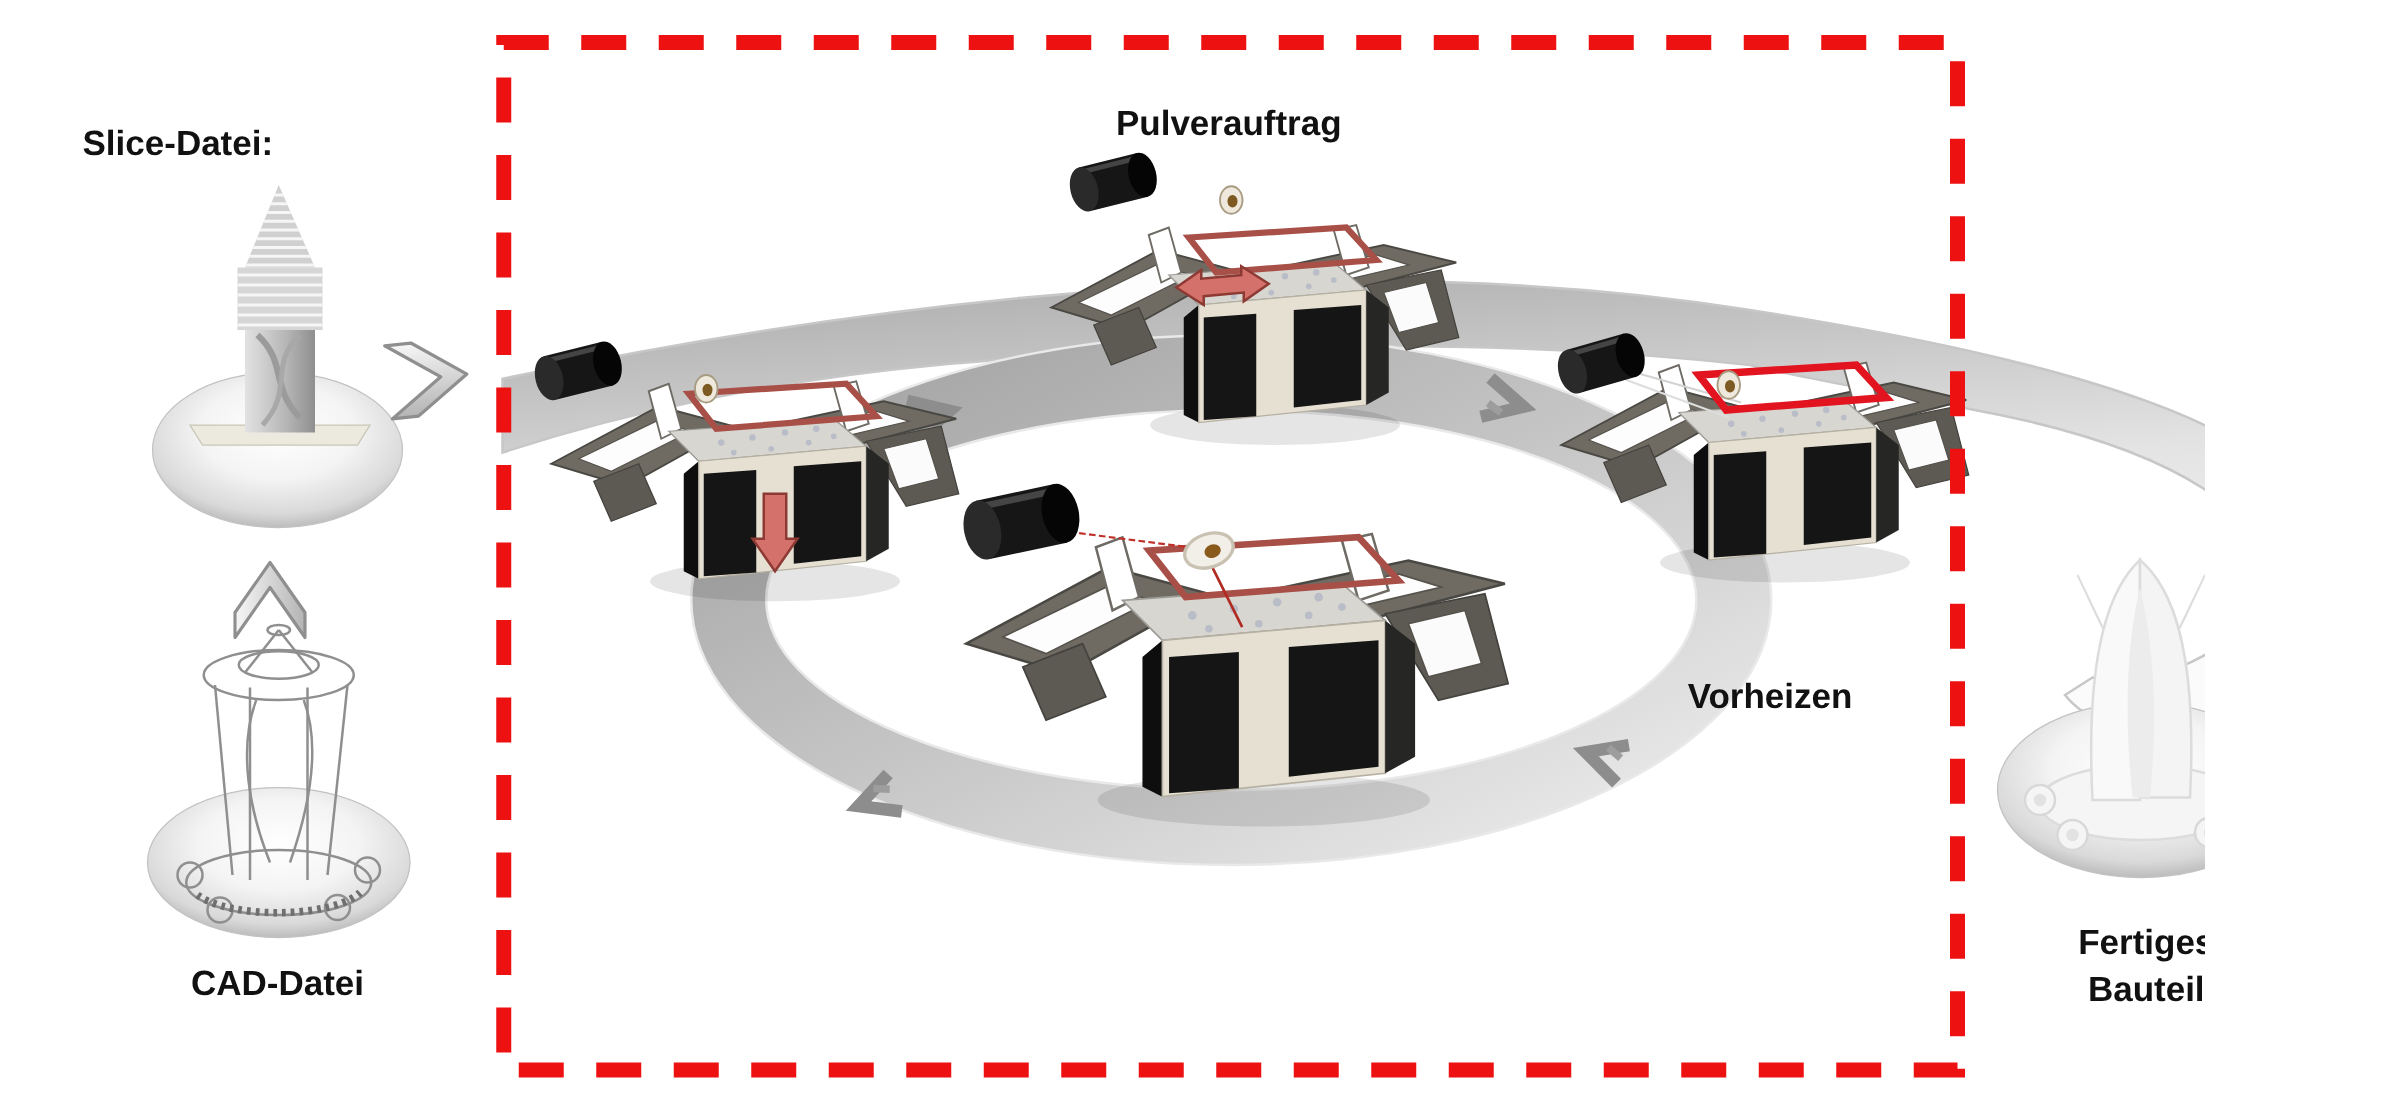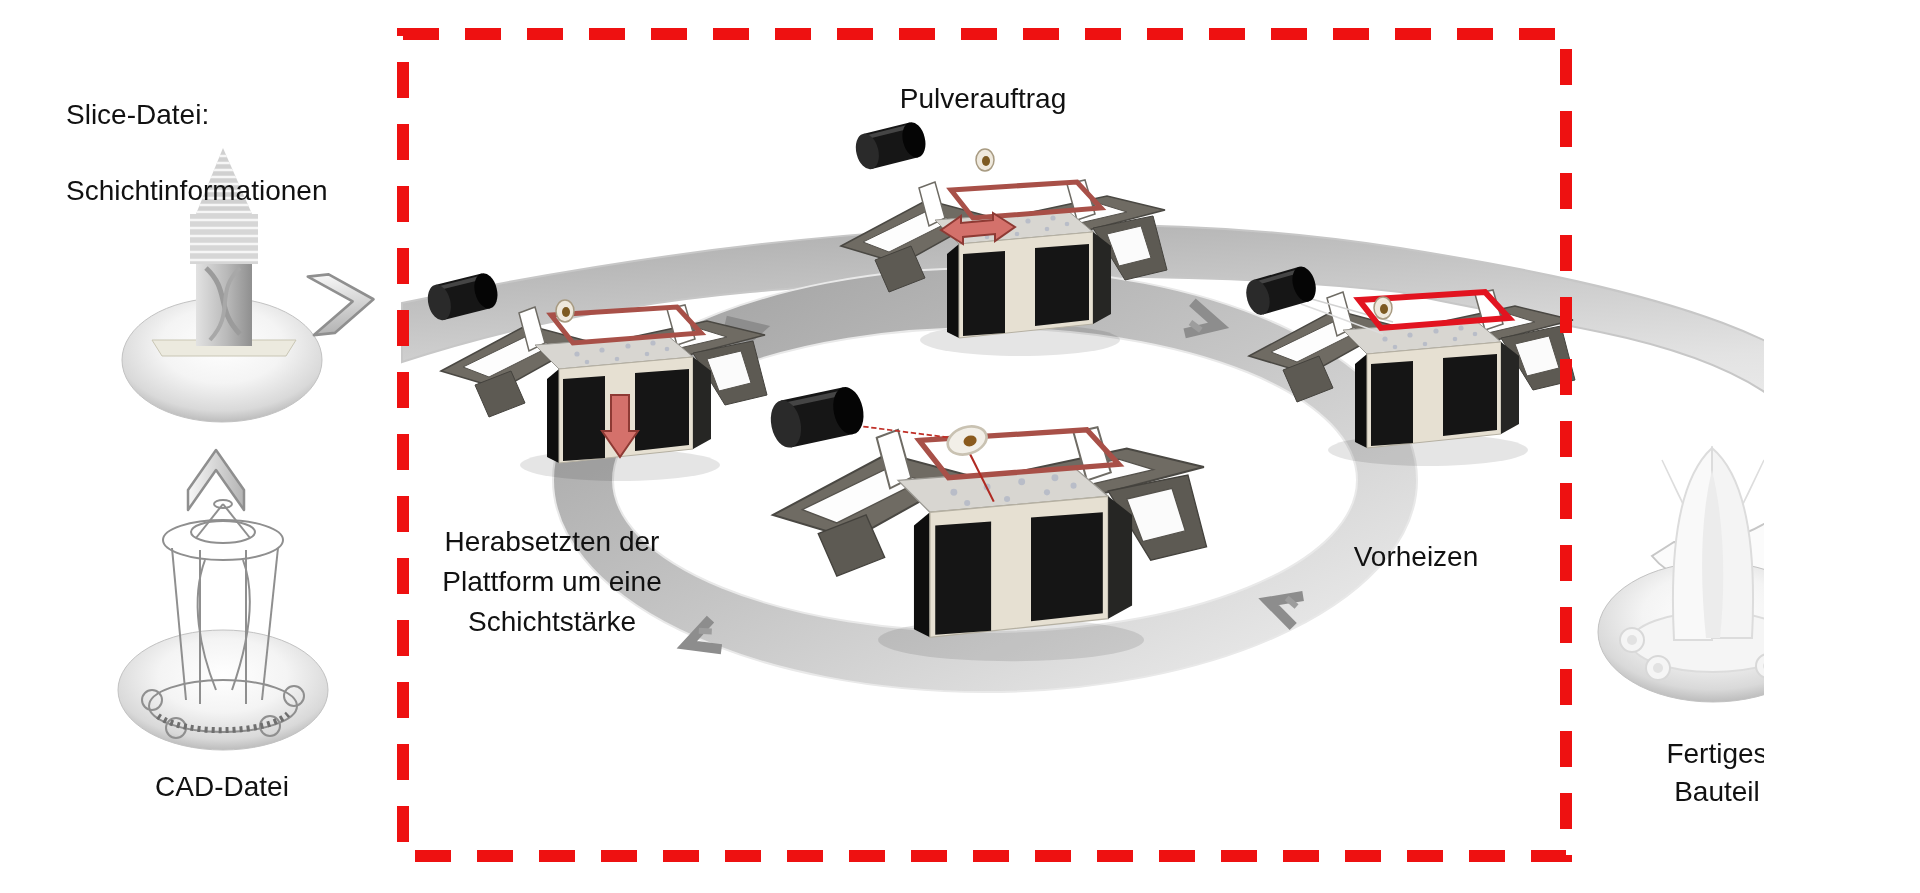--- a/index.html
+++ b/index.html
@@ -1,17 +1,17 @@
 <!DOCTYPE html>
 <html><head>
 <meta charset="utf-8">
 <style>
   html,body{margin:0;padding:0;background:#ffffff;}
   .stage{position:relative;width:1764px;height:893px;background:#ffffff;overflow:hidden;
-         font-family:"Liberation Sans",sans-serif;}
+         font-family:"Liberation Sans",sans-serif;font-weight:bold;}
   .stage svg{position:absolute;left:0;top:0;}
   .lbl{position:absolute;font-family:"Liberation Sans",sans-serif;font-size:28px;
        line-height:38px;color:#111;white-space:pre-line;}
   .center{transform:translateX(-50%);text-align:center;}
 </style>
 </head>
 <body>
 
 <div class="stage">
 
@@ -263,28 +263,24 @@
     <path d="M1712,448 C1688,470 1668,520 1674,640 L1712,640 Z" fill="#f9f9f9" stroke="#dcdcdc" stroke-width="2"></path>
     <path d="M1712,448 C1738,470 1758,520 1752,638 L1712,638 Z" fill="#f4f4f4" stroke="#dcdcdc" stroke-width="2"></path>
     <path d="M1712,470 C1700,520 1700,580 1706,638 L1720,638 C1726,580 1724,520 1712,470 Z" fill="#ececec"></path>
   </g>
 
   <rect x="403" y="34" width="1163" height="822" fill="none" stroke="#ee1111" stroke-width="12" stroke-dasharray="36 26"></rect>
 </svg>
 
 <div class="lbl" style="left:66px;top:58px;">
   <span>Slice-Datei:</span><br>
-  <span>Schichtinformationen</span>
 </div>
 
 <div class="lbl center" style="left:983px;top:80px;">Pulverauftrag</div>
 
-<div class="lbl center" style="left:552px;top:522px;line-height:40px;">Herabsetzten der
-Plattform um eine
-Schichtstärke</div>
 
 
 <div class="lbl center" style="left:1416px;top:538px;">Vorheizen</div>
 
 <div class="lbl center" style="left:1717px;top:712px;margin-top:23px;">Fertiges Bauteil</div>
 
 <div class="lbl center" style="left:222px;top:768px;">CAD-Datei</div>
 
 </div>
 

